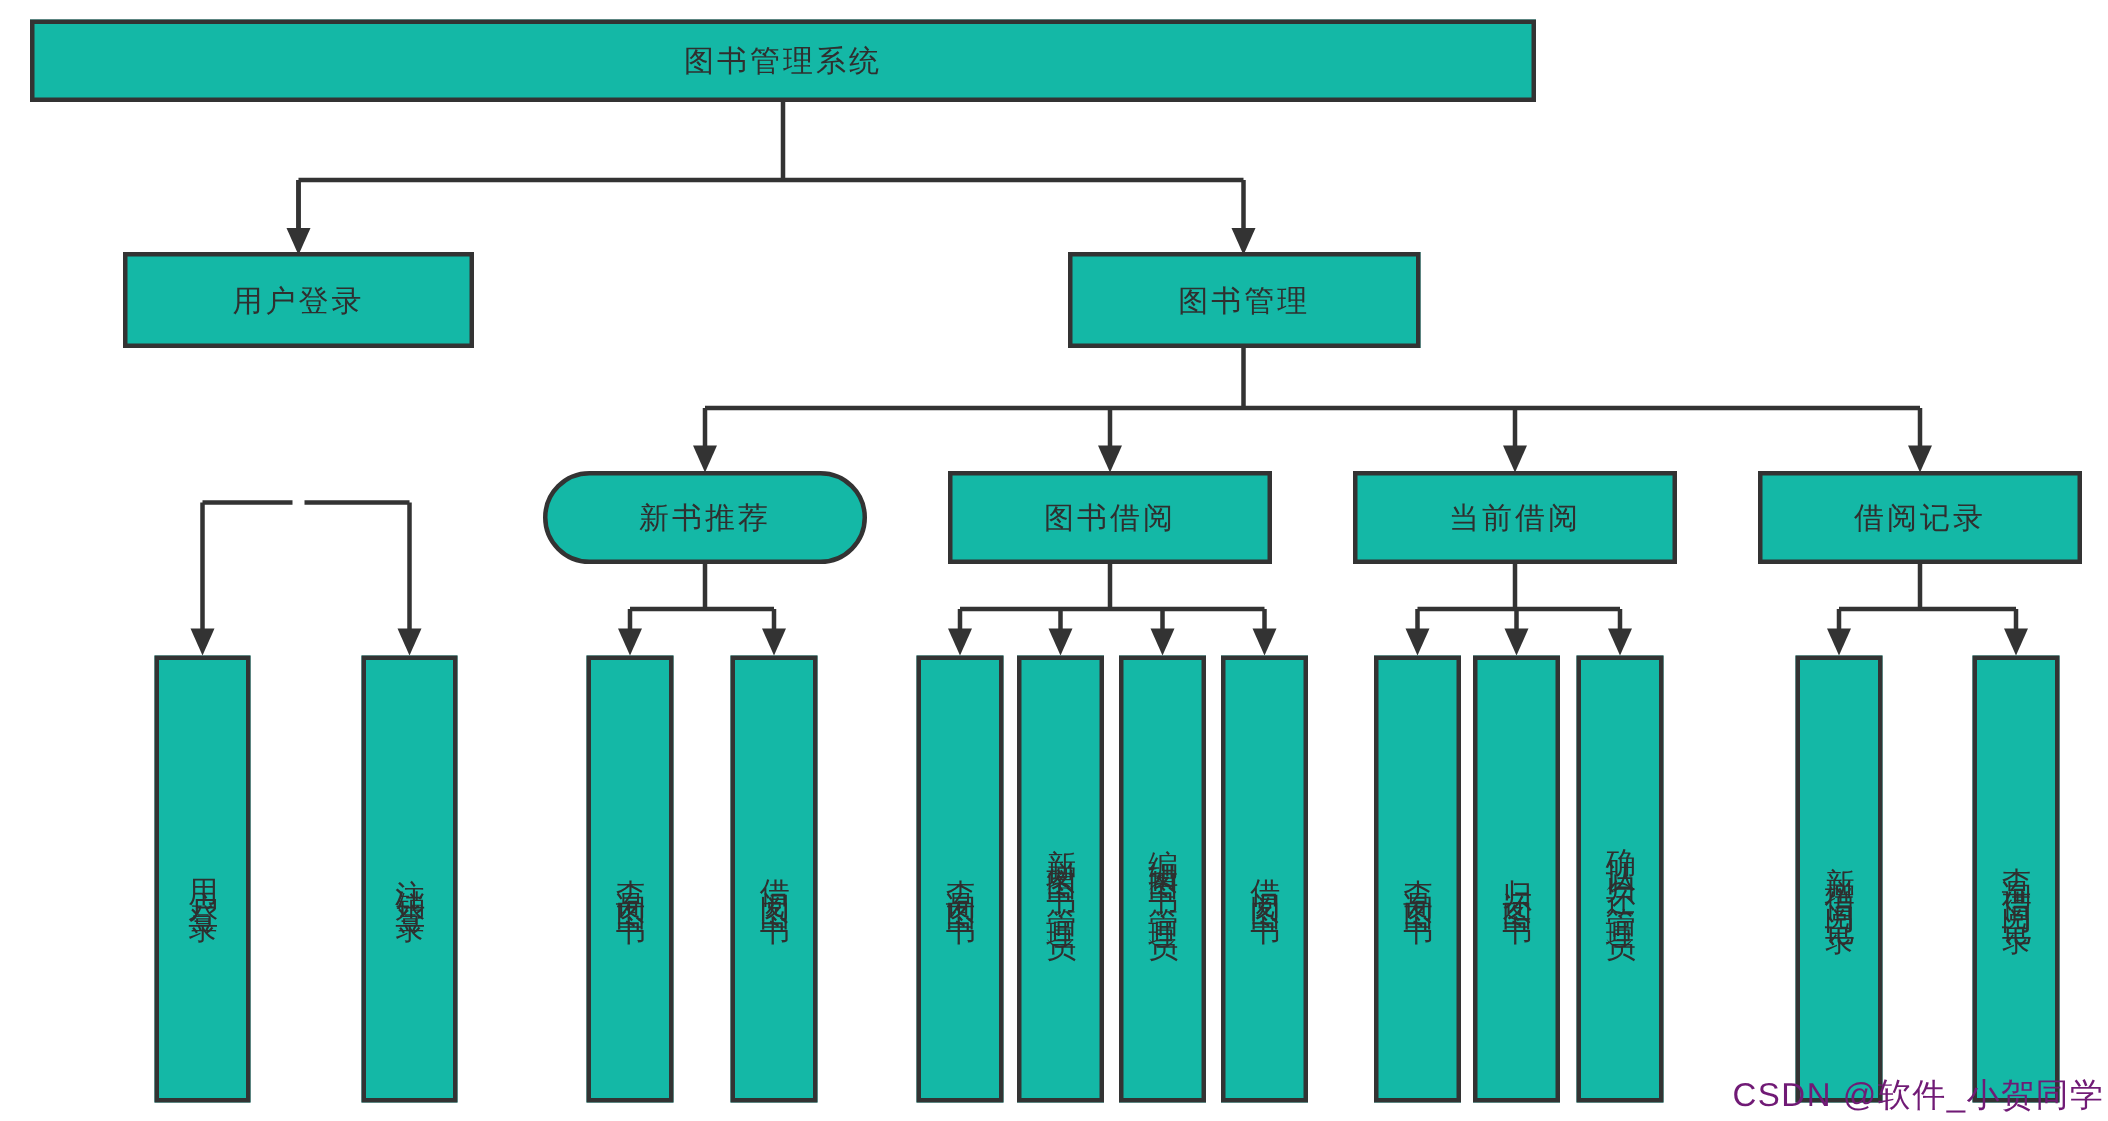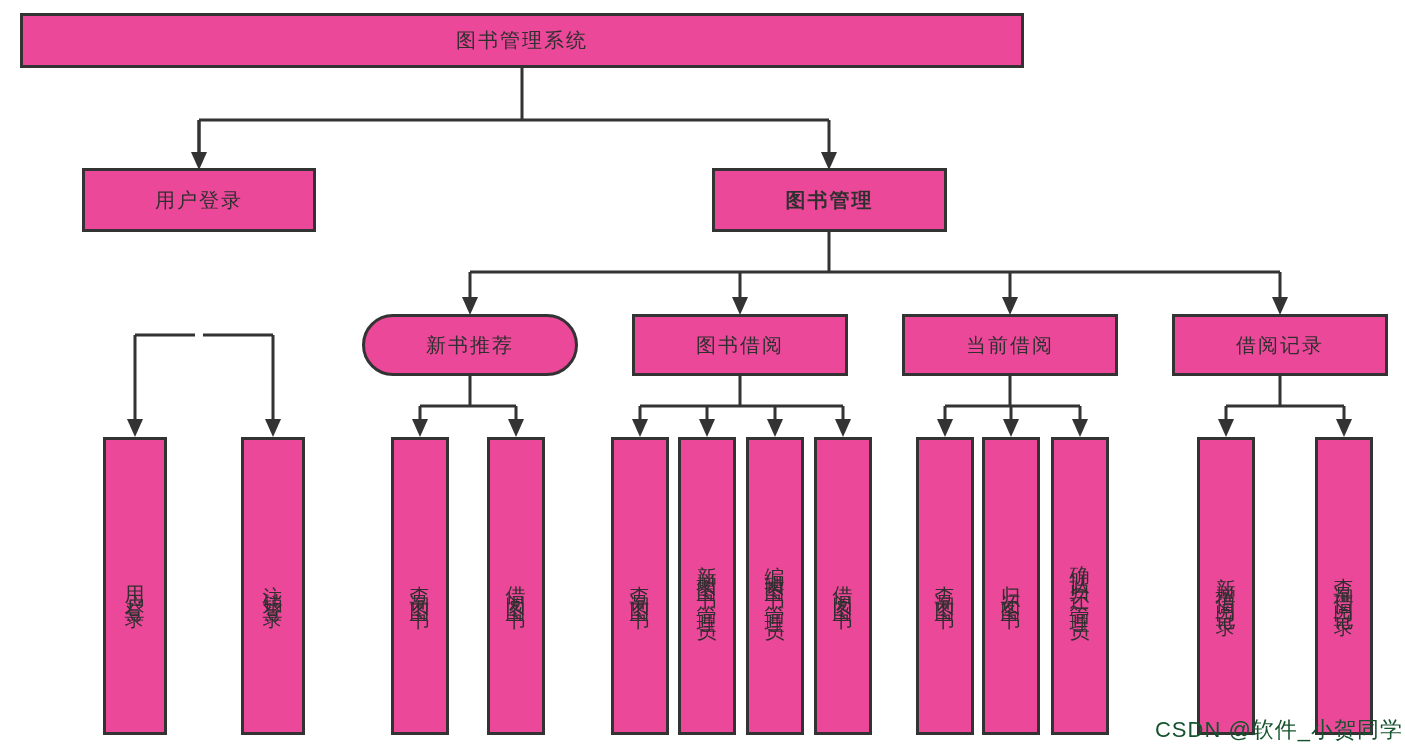--- a/index.html
+++ b/index.html
@@ -19,21 +19,21 @@
     position: absolute;
     left: 0; top: 0;
     width: 1405px;
     height: 747px;
     z-index: 0;
   }
   .node {
     position: absolute;
     box-sizing: border-box;
     border: 3px solid #333333;
-    background: #ec4899;
+    background: #14b8a6;
     color: #2f2f2f;
     display: flex;
     align-items: center;
     justify-content: center;
     z-index: 1;
   }
   .node.h {
     font-size: 20px;
     letter-spacing: 2px;
     white-space: nowrap;
@@ -44,21 +44,21 @@
     font-size: 20px;
     letter-spacing: 8px;
     line-height: 1;
   }
   .watermark {
     position: absolute;
     right: 2px;
     bottom: 2px;
     z-index: 2;
     font-size: 22px;
-    color: #14532d;
+    color: #701a75;
     letter-spacing: 1px;
     white-space: nowrap;
   }
 </style>
 </head>
 <body>
 
 <div class="canvas">
 
   <svg class="wires" viewBox="0 0 1405 747" xmlns="http://www.w3.org/2000/svg">
@@ -97,21 +97,21 @@
       <polygon points="1003,419 1019,419 1011,437"></polygon>
       <polygon points="1072,419 1088,419 1080,437"></polygon>
       <polygon points="1218,419 1234,419 1226,437"></polygon>
       <polygon points="1336,419 1352,419 1344,437"></polygon>
     </g>
   </svg>
 
   <div class="node h" style="left:20px; top:13px; width:1004px; height:55px;">图书管理系统</div>
 
   <div class="node h" style="left:82px; top:168px; width:234px; height:64px;">用户登录</div>
-  <div class="node h" style="left:712px; top:168px; width:235px; height:64px;font-weight:bold;">图书管理</div>
+  <div class="node h" style="left:712px; top:168px; width:235px; height:64px;">图书管理</div>
 
   <div class="node h" style="left:362px; top:314px; width:216px; height:62px;border-radius:31px;">新书推荐</div>
   <div class="node h" style="left:902px; top:314px; width:216px; height:62px;">当前借阅</div>
   <div class="node h" style="left:632px; top:314px; width:216px; height:62px;">图书借阅</div>
   <div class="node h" style="left:1172px; top:314px; width:216px; height:62px;">借阅记录</div>
 
   <div class="node v" style="left:103px; top:437px; width:64px; height:298px;">用户登录</div>
   <div class="node v" style="left:241px; top:437px; width:64px; height:298px;">注销登录</div>
 
   <div class="node v" style="left:391px; top:437px; width:58px; height:298px;">查询图书</div>

